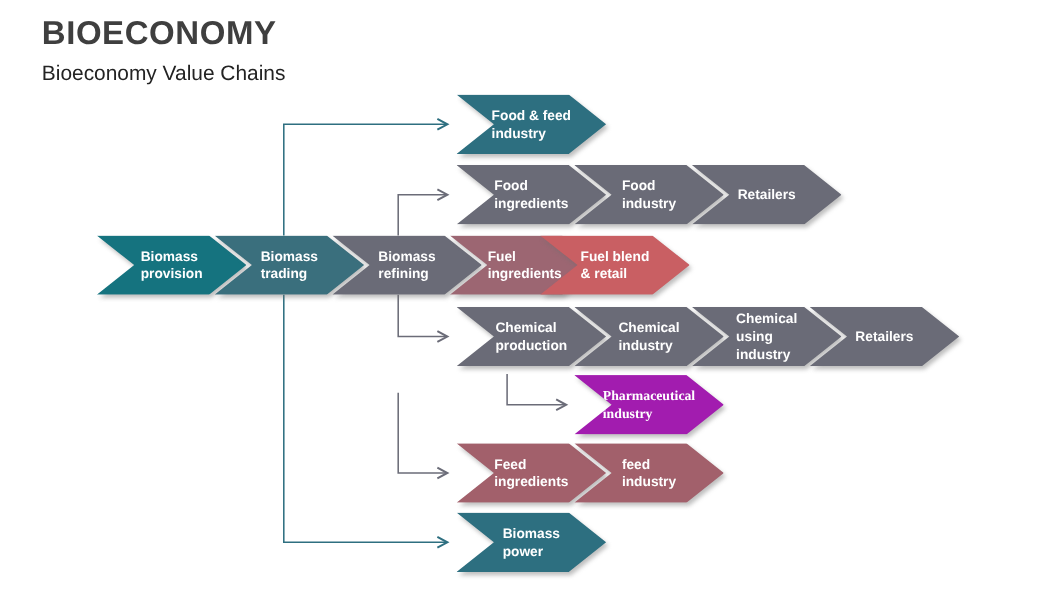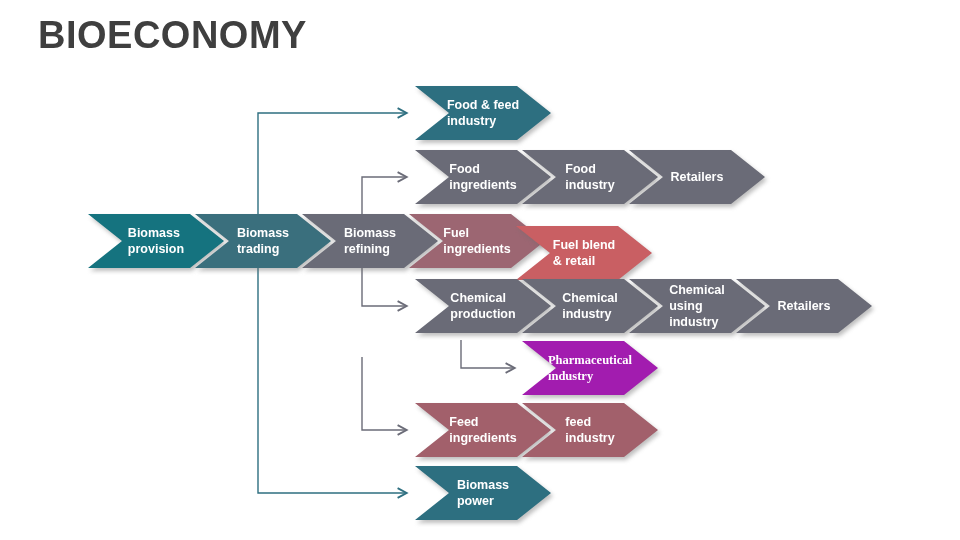--- a/index.html
+++ b/index.html
@@ -15,21 +15,21 @@
     background: #ffffff;
     overflow: hidden;
   }
   .header {
     position: absolute;
     left: 38px;
     top: 14px;
   }
   .title {
     margin: 0;
-    font-size: 38px;
+    font-size: 30px;
     font-weight: 700;
     letter-spacing: 0.5px;
     color: #3f3f3f;
   }
   .subtitle {
     margin: 9px 0 0 0;
     font-size: 19px;
     font-weight: 400;
     color: #232323;
   }
@@ -65,20 +65,21 @@
     white-space: pre-line;
   }
 </style>
 </head>
 <body>
 
 <div class="slide">
 
   <div class="header">
     <h1 class="title">BIOECONOMY</h1>
+    <h2 class="subtitle">Bioeconomy Value Chains</h2>
   </div>
 
   <svg class="connectors" width="960" height="540">
     <defs>
       <marker id="arrow-teal" markerWidth="10" markerHeight="10" refX="7" refY="4.5" orient="auto">
         <path d="M1,1 L7.5,4.5 L1,8" fill="none" stroke="#2E6F80" stroke-width="1.3"></path>
       </marker>
       <marker id="arrow-gray" markerWidth="10" markerHeight="10" refX="7" refY="4.5" orient="auto">
         <path d="M1,1 L7.5,4.5 L1,8" fill="none" stroke="#6B6C78" stroke-width="1.3"></path>
       </marker>
@@ -133,21 +134,21 @@
       <span class="chev-label">Biomass
 refining</span>
     </div>
   </div>
   <div class="chev" style="left:409px; top:214px;">
     <div class="chev-inner" style="background-color: rgb(156, 102, 114);">
       <span class="chev-label">Fuel
 ingredients</span>
     </div>
   </div>
-  <div class="chev" style="left:516px; top:214px;margin-top:12px;">
+  <div class="chev" style="left:491px; top:214px;">
     <div class="chev-inner" style="background-color: rgb(201, 95, 99);">
       <span class="chev-label">Fuel blend
 &amp; retail</span>
     </div>
   </div>
 
   <div class="chev" style="left:415px; top:279px;">
     <div class="chev-inner" style="background-color: rgb(106, 107, 119);">
       <span class="chev-label">Chemical
 production</span>

